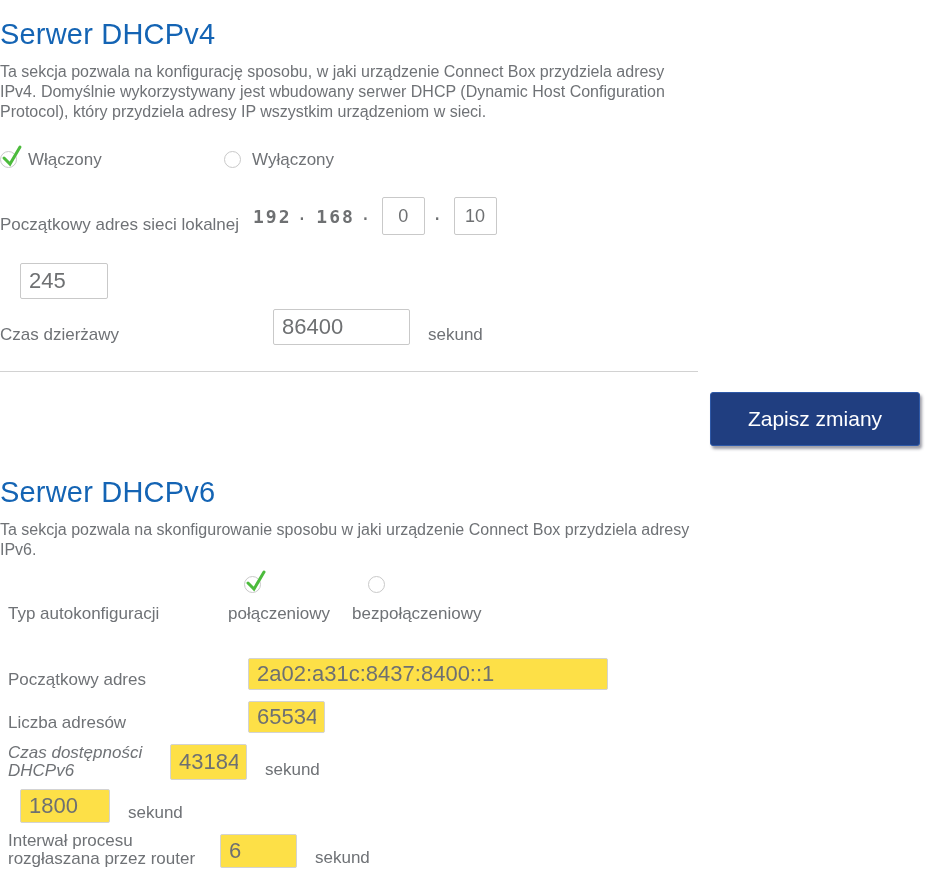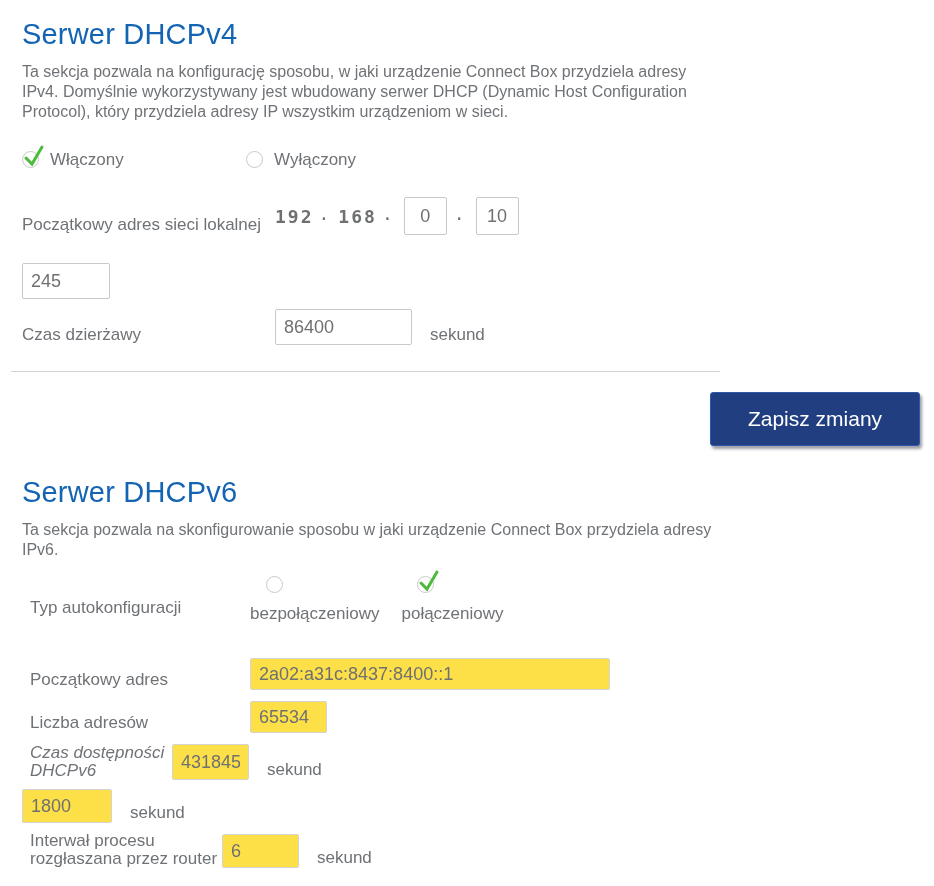--- a/index.html
+++ b/index.html
@@ -6,21 +6,20 @@
   html, body {
     margin: 0; padding: 0;
     background: #ffffff;
     font-family: "Liberation Sans", sans-serif;
     color: #6f7276;
   }
   .page {
     width: 934px;
     height: 886px;
     overflow: hidden;
-    padding-left: 22px;
     padding-top: 18px;
   }
   .section-title {
     color: #1464b4;
     font-size: 29px;
     font-weight: 400;
     margin: 0;
     letter-spacing: 0.2px;
   }
   .desc {
@@ -40,23 +39,23 @@
   
   .radio-row { display: flex; align-items: center; margin-top: 28px; }
   .radio-opt { display: flex; align-items: center; cursor: pointer; }
   .radio-opt .opt-label { margin-left: 10px; font-size: 17px; }
   .radio-opt.first { width: 224px; }
   .field-row { display: flex; align-items: flex-end; margin-top: 10px; }
   .field-label { width: 253px; font-size: 17px; line-height: 20px; flex: 0 0 253px; }
   .v6 .field-label { width: 228px; flex: 0 0 228px; padding-left: 8px; }
   .txtinput {
     border: 1px solid #c9c9c9; border-radius: 2px;
-    height: 36px; font-size: 18px; color: #6e7072;
+    height: 36px; font-size: 22px; color: #6e7072;
     padding: 0 8px; font-family: "Liberation Sans", sans-serif;
-    background: #fff; outline: none;
+    background: #fff; outline: none; margin-left: 20px;
   }
   .txtinput:disabled {
     background: #fde047; border-color: #d3d3d3; color: #6e7072; opacity: 1;
   }
   .unit { font-size: 17px; margin-left: 18px; }
   
   .ip-group { display: flex; align-items: center; font-family: "DejaVu Sans Mono", monospace; }
   .octet { font-size: 18px; letter-spacing: 2px; color: #6e7072; font-weight: bold; }
   .ip-dot { font-size: 18px; color: #6e7072; margin: 0 9px 6px 5px; }
   .octet-input {
@@ -72,21 +71,21 @@
   .save-btn {
     background: #203e80; color: #ffffff;
     border: 1px solid #2e59a8; border-radius: 3px;
     width: 210px; height: 54px; font-size: 21px;
     font-family: "Liberation Sans", sans-serif;
     box-shadow: 2px 3px 3px rgba(40, 40, 60, 0.45);
     cursor: pointer;
   }
   
   .autoconf-row { display: flex; align-items: flex-end; margin-top: 12px; }
-  .autoconf-label { width: 228px; flex: 0 0 228px; padding-left: 8px; font-size: 17px; margin-bottom: 6px; }
+  .autoconf-label { width: 228px; flex: 0 0 228px; padding-left: 8px; font-size: 17px; margin-bottom: 0; }
   .autoconf-opt { display: flex; flex-direction: column; cursor: pointer; margin-right: 22px; }
   .autoconf-opt .opt-icon { margin-left: 16px; margin-bottom: 10px; }
   .autoconf-opt .opt-label { font-size: 17px; }
   .mt-lg { margin-top: 30px; }
   .mt-addr { margin-top: 34px; }
   .two-line { line-height: 18px; }
 </style>
 </head>
 <body>
 
@@ -146,32 +145,32 @@
 
   <section class="mt-lg">
     <h1 class="section-title">Serwer DHCPv6</h1>
     <p class="desc">Ta sekcja pozwala na skonfigurowanie sposobu w jaki urządzenie Connect Box przydziela adresy IPv6.</p>
 
     <div class="autoconf-row">
       <span class="autoconf-label">Typ autokonfiguracji</span>
       <span class="autoconf-opt">
         <span class="opt-icon">
           <span class="circle"></span>
-        </span>
-        <span class="opt-label">bezpołączeniowy</span>
-      </span>
-      <span class="autoconf-opt">
-        <span class="opt-icon">
-          <span class="circle"></span>
           <svg width="22" height="24" viewBox="0 0 22 24">
             <path d="M3 14 L9 20 L19 3" stroke="#4cbb3c" stroke-width="3" fill="none" stroke-linecap="round"></path>
           </svg>
         </span>
         <span class="opt-label">połączeniowy</span>
       </span>
+      <span class="autoconf-opt">
+        <span class="opt-icon">
+          <span class="circle"></span>
+        </span>
+        <span class="opt-label">bezpołączeniowy</span>
+      </span>
     </div>
 
     <div class="field-row v6 mt-addr">
       <span class="field-label">Początkowy adres</span>
       <input class="txtinput" style="width: 360px; height: 32px;" disabled="" value="2a02:a31c:8437:8400::1">
     </div>
 
     <div class="field-row v6" style="margin-top:11px;">
       <span class="field-label">Liczba adresów</span>
       <input class="txtinput" style="width: 77px; height: 32px;" disabled="" value="65534">

